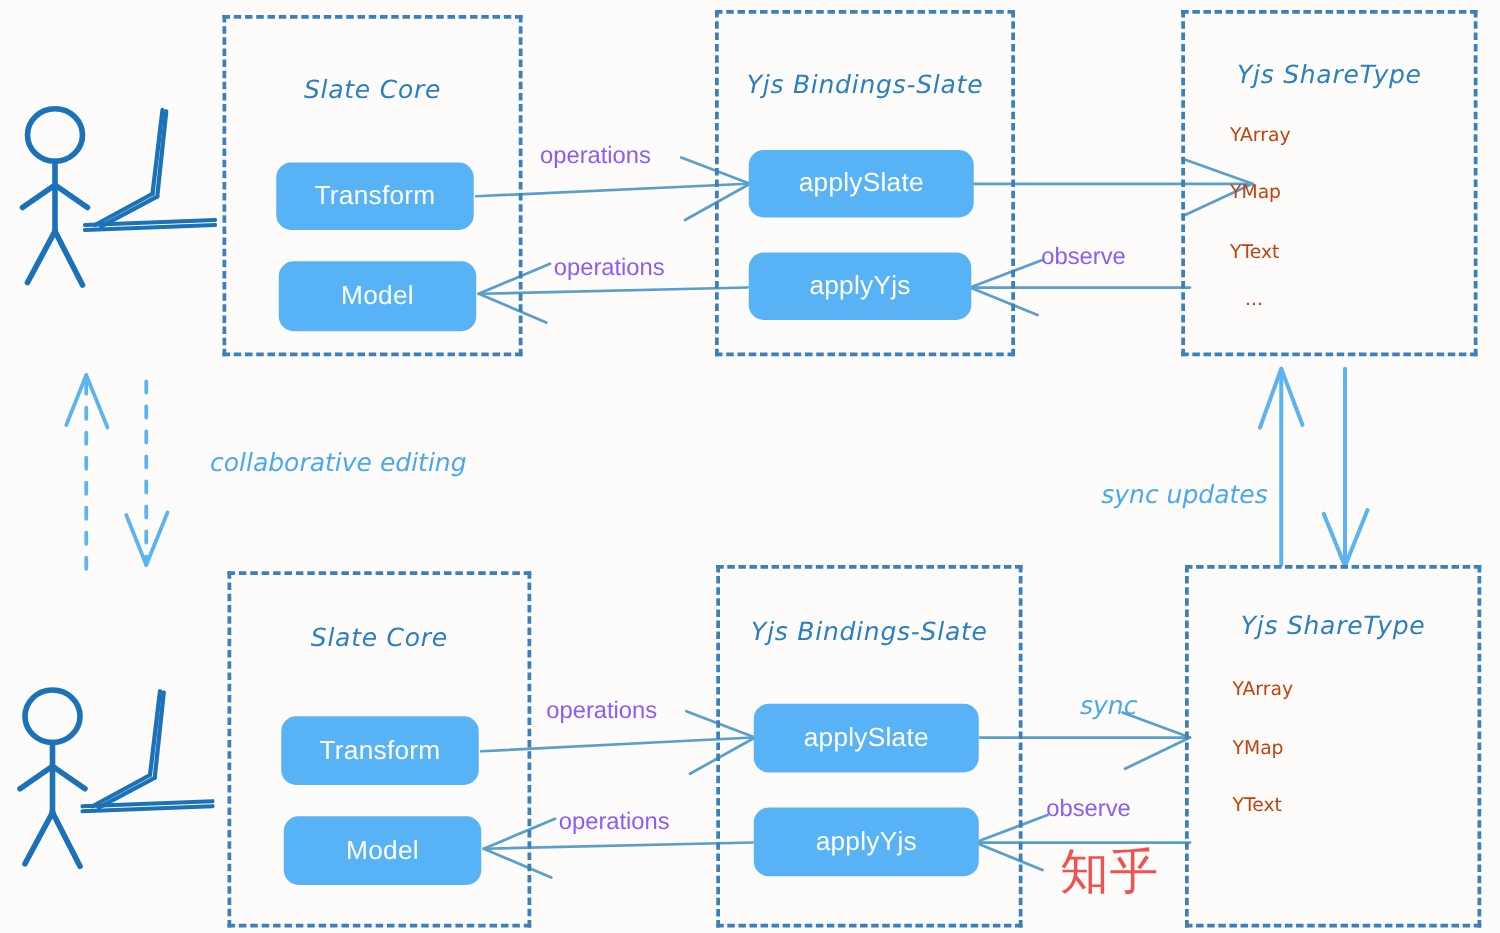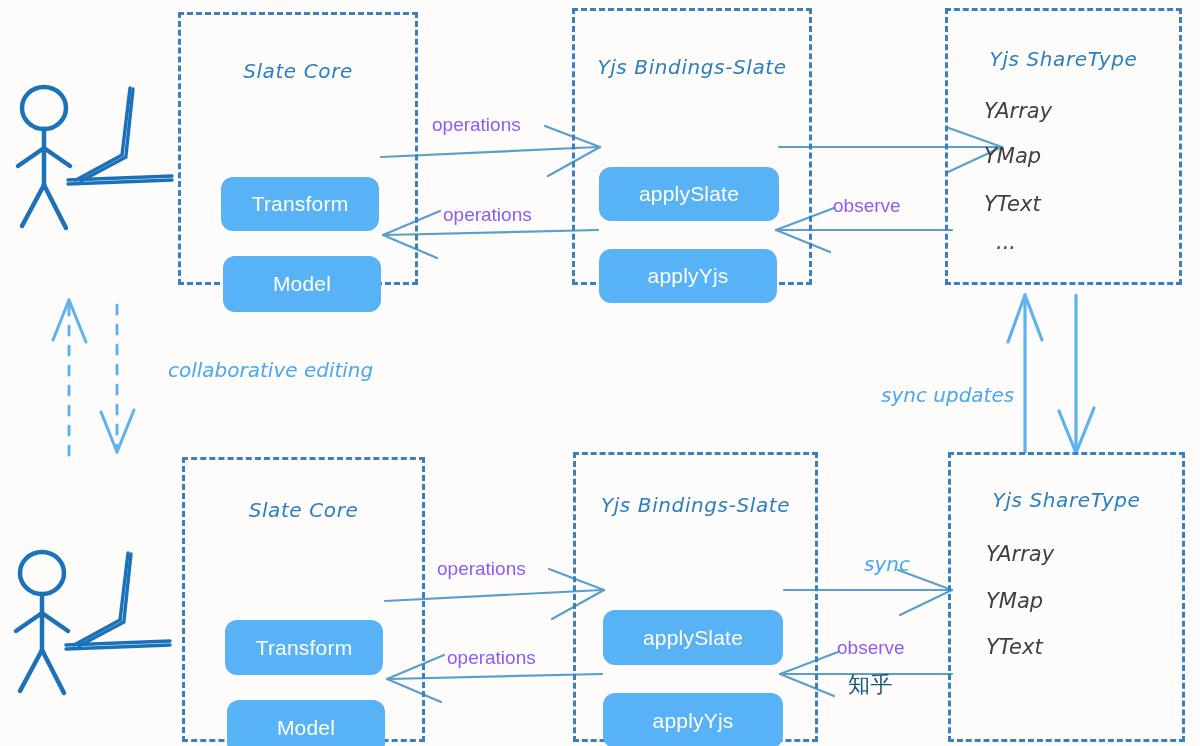--- a/index.html
+++ b/index.html
@@ -37,29 +37,27 @@
     background:#57b3f5;
     border-radius:12px;
     color:#ffffff;
     font-size:21px;
     display:flex;
     align-items:center;
     justify-content:center;
     box-sizing:border-box;
     font-family:"Liberation Sans", sans-serif;
     letter-spacing:.2px;
-    margin-top:47px;
   }
 
   
   .stype{
     position:absolute;
-    color:#404040;
-    font-size:21px;
-    font-style:italic;
+    color:#c2410c;
+    font-size:15px;
     font-family:"DejaVu Sans", sans-serif;
     white-space:nowrap;
   }
 
   
   .elabel{
     position:absolute;
     color:#8b5cf6;
     font-size:19px;
     font-family:"Liberation Sans", sans-serif;
@@ -71,22 +69,22 @@
     font-size:20px;
     font-style:italic;
     font-family:"DejaVu Sans", sans-serif;
     white-space:nowrap;
     margin-left:28px;
   }
 
   
   .watermark{
     position:absolute;
-    color:#0c4a6e;
-    font-size:22px;
+    color:#ef4444;
+    font-size:39px;
     font-family:Liberation Sans, sans-serif;
     white-space:nowrap;
     opacity:.92;
     letter-spacing:.5px;
   }
 
   svg.layer{position:absolute;left:0;top:0;width:1200px;height:746px;pointer-events:none;}
 </style>
 </head>
 <body>

